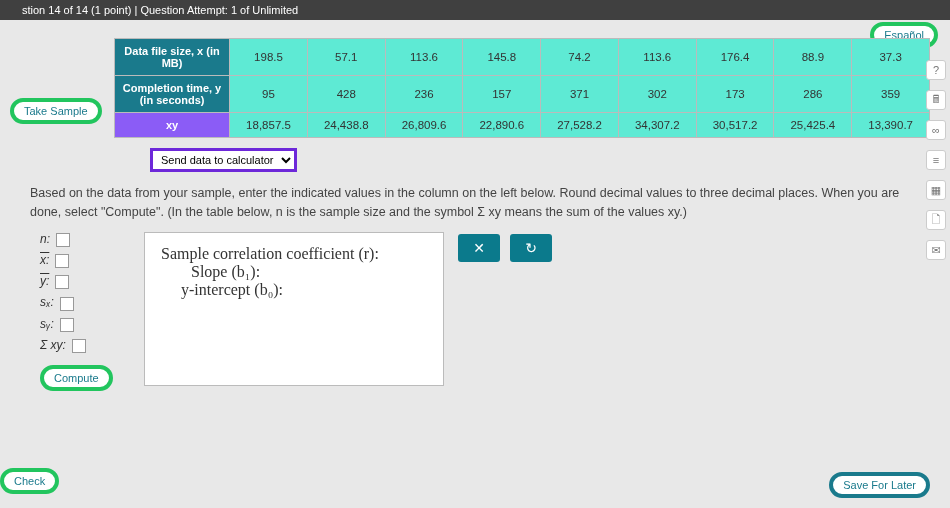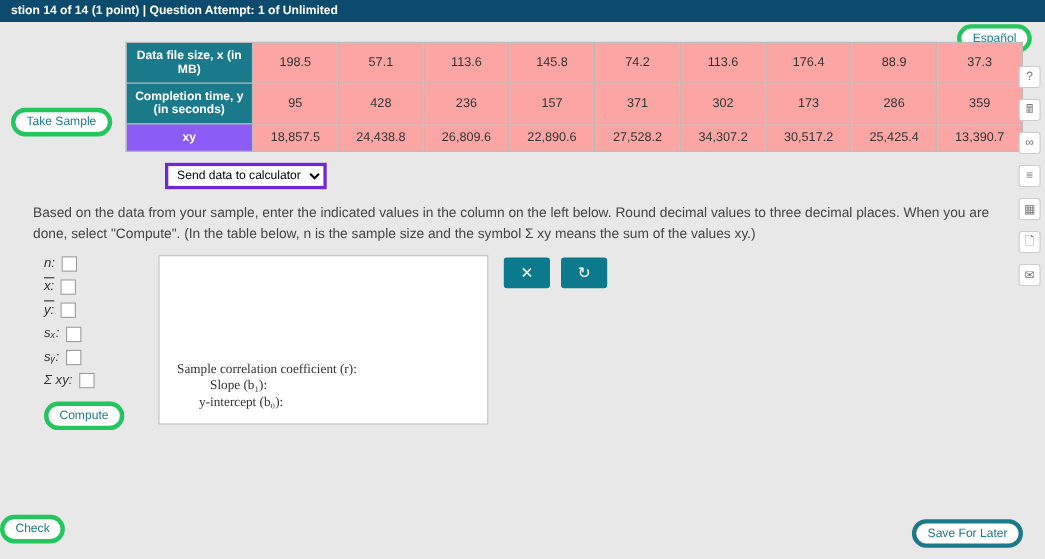--- a/index.html
+++ b/index.html
@@ -1,35 +1,35 @@
 <!DOCTYPE html>
 <html><head>
 <meta charset="utf-8">
 <style>
 *{margin:0;padding:0;box-sizing:border-box;font-family:Arial,Helvetica,sans-serif}
 body{background:#e8e8e8;width:950px;height:508px;overflow:hidden;position:relative;font-size:12px;color:#333}
-.topbar{background:#0c4a6e;color:#fff;padding:4px 10px;font-size:11px;font-weight:bold}
+.topbar{background:#404040;color:#fff;padding:4px 22px;font-size:11px;font-weight:normal}
 .espanol{position:absolute;top:22px;right:12px;border:1px solid #999;border-radius:10px;padding:2px 8px;font-size:10px;background:#fff}
 .content{padding:8px 20px 0 20px;position:relative}
 .pill{display:inline-block;border:4px solid #22c55e;color:#1a7a8c;background:#fff;border-radius:14px;padding:3px 10px;font-size:11px;vertical-align:top}
 .sample-btn{position:absolute;left:10px;top:78px}
 .data-wrap{margin-left:94px;margin-top:10px}
 table.data{border-collapse:collapse;font-size:11.5px}
-table.data th,table.data td{border:1px solid #bbb;padding:6px 16px;text-align:center;background:#fca5a5}
+table.data th,table.data td{border:1px solid #bbb;padding:6px 16px;text-align:center;background:#5eead4}
 table.data th.hdr{background:#1a7a8c;color:#fff;font-weight:bold;font-size:11px;width:120px;padding:6px 4px}
 table.data th.hdr.xy{background:#8b5cf6}
 .send{margin:10px 0 0 130px}
 .send select{font-size:11px;padding:2px 4px;border:3px solid #6d28d9;background:#fff}
 .instr{margin:12px 10px 10px 10px;font-size:12.5px;line-height:1.5;color:#444}
 .lowwrap{display:flex;gap:14px;margin:8px 10px 0 20px}
 .leftcol{display:flex;flex-direction:column;gap:6px;width:90px}
 .statrow{font-size:12px;font-style:italic;font-family:Georgia,serif}
 .statrow .box{display:inline-block;width:14px;height:14px;border:1px solid #999;background:#fff;vertical-align:middle;margin-left:3px}
 .compute{align-self:flex-start;margin-top:6px}
-.midpane{border:1px solid #bbb;background:#fff;flex:0 0 300px;height:154px;padding:12px 16px;font-size:12px;display:flex;flex-direction:column;justify-content:flex-end}
+.midpane{border:1px solid #bbb;background:#fff;flex:0 0 300px;height:154px;padding:12px 16px;font-size:16px;display:flex;flex-direction:column;justify-content:flex-start}
 .midpane .lbl{font-family:Georgia,serif}
 .actions{display:flex;gap:10px;align-items:flex-start;padding-top:2px}
 .sqbtn{width:42px;height:28px;border:none;border-radius:3px;background:#0b7a8c;color:#fff;font-size:14px;cursor:pointer;display:flex;align-items:center;justify-content:center}
 .sqbtn.undo{background:#0b7a8c}
 .bottom{position:absolute;bottom:10px;right:20px;display:flex;gap:10px}
 .bottom .pill{color:#1a7a8c;border-color:#1a7a8c}
 .check{position:absolute;bottom:14px;left:0}
 .sidebar{position:absolute;right:4px;top:60px;display:flex;flex-direction:column;gap:10px;align-items:center;color:#777}
 .sidebar span{width:20px;height:20px;border:1px solid #ccc;border-radius:3px;display:flex;align-items:center;justify-content:center;font-size:11px;background:#fff}
 .ov{text-decoration:overline}

